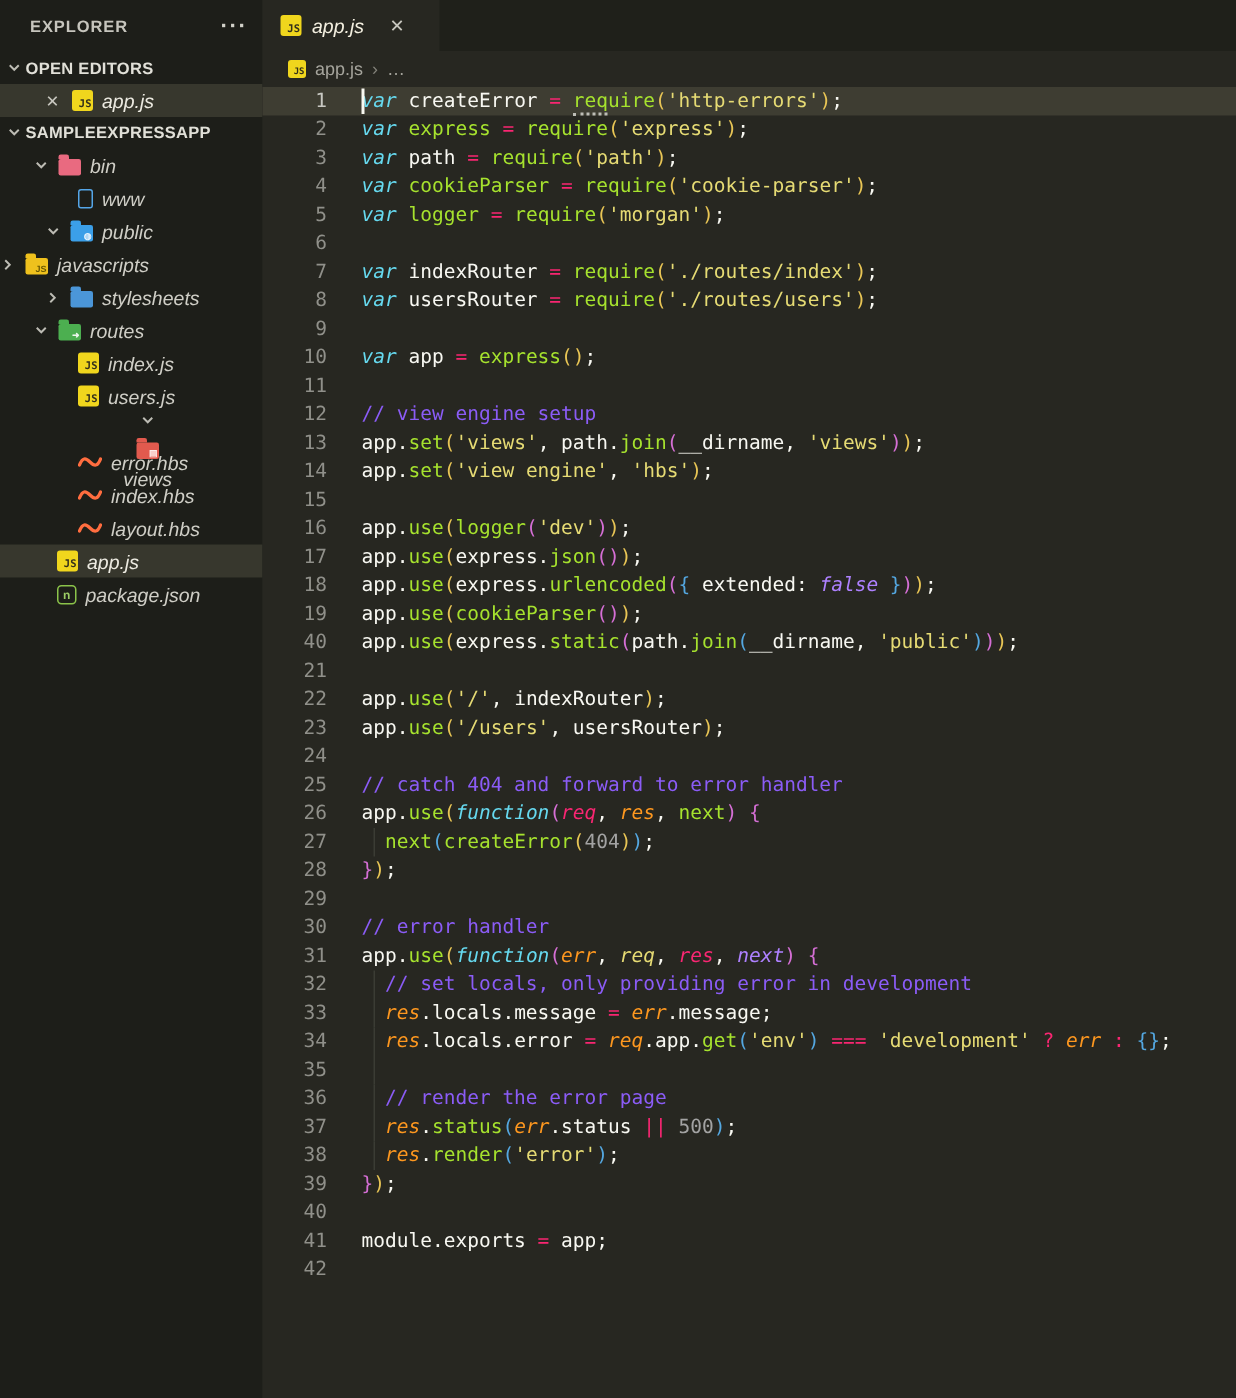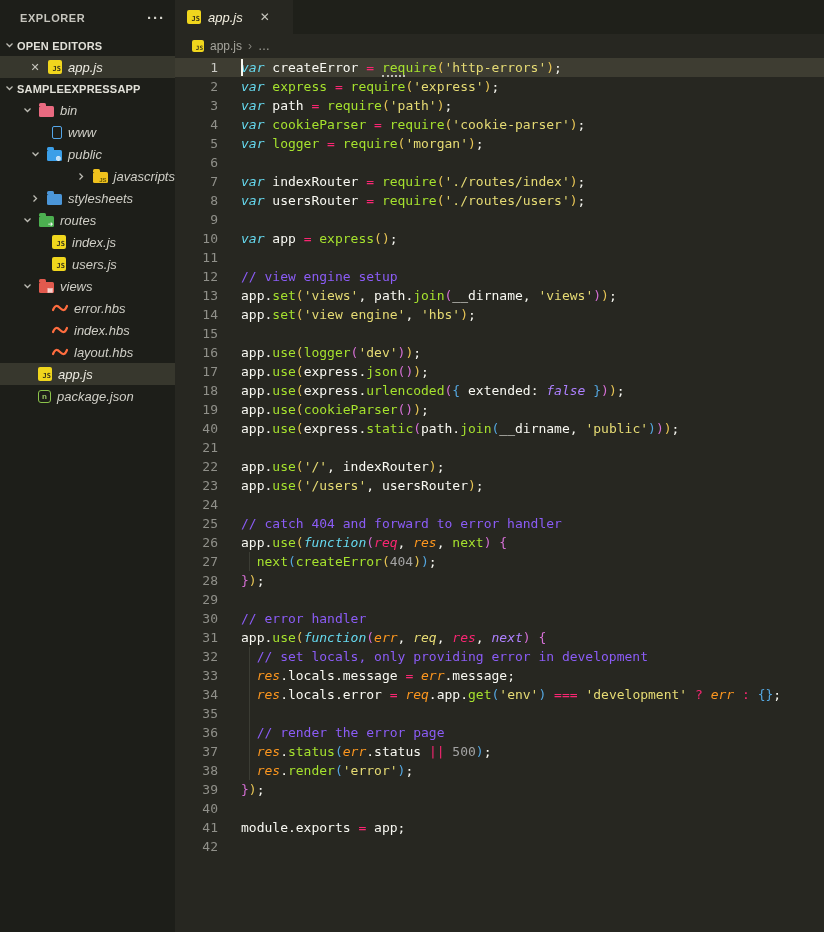--- a/index.html
+++ b/index.html
@@ -135,21 +135,21 @@
         <span>
           <svg class="chev" width="11" height="11" viewBox="0 0 11 11">
             <path d="M2.5 3.5 L5.5 6.5 L8.5 3.5" fill="none" stroke="#bdbcb4" stroke-width="1.3"></path>
           </svg>
         </span>
         <span class="ic folder" style="--fc: #3b9fe8;">
           <span class="emblem">◍</span>
         </span>
         <span class="lbl">public</span>
       </div>
-      <div class="row" style=" justify-content: flex-end;">
+      <div class="row" style="">
         <span>
           <svg class="chev" width="11" height="11" viewBox="0 0 11 11">
             <path d="M3.5 2.5 L6.5 5.5 L3.5 8.5" fill="none" stroke="#bdbcb4" stroke-width="1.3"></path>
           </svg>
         </span>
         <span class="ic folder" style="--fc: #efc11d;">
           <span class="emblem dark">JS</span>
         </span>
         <span class="lbl">javascripts</span>
       </div>
@@ -174,21 +174,21 @@
         <span class="lbl">routes</span>
       </div>
       <div class="row" style="padding-left: 52px;">
         <span class="ic ic-js">JS</span>
         <span class="lbl">index.js</span>
       </div>
       <div class="row" style="padding-left: 52px;">
         <span class="ic ic-js">JS</span>
         <span class="lbl">users.js</span>
       </div>
-      <div class="row" style="padding-left: 22px;">
+      <div class="row" style="padding-left: 22px; flex-direction: column;">
         <span>
           <svg class="chev" width="11" height="11" viewBox="0 0 11 11">
             <path d="M2.5 3.5 L5.5 6.5 L8.5 3.5" fill="none" stroke="#bdbcb4" stroke-width="1.3"></path>
           </svg>
         </span>
         <span class="ic folder" style="--fc: #e25a4e;">
           <span class="emblem">▤</span>
         </span>
         <span class="lbl">views</span>
       </div>

